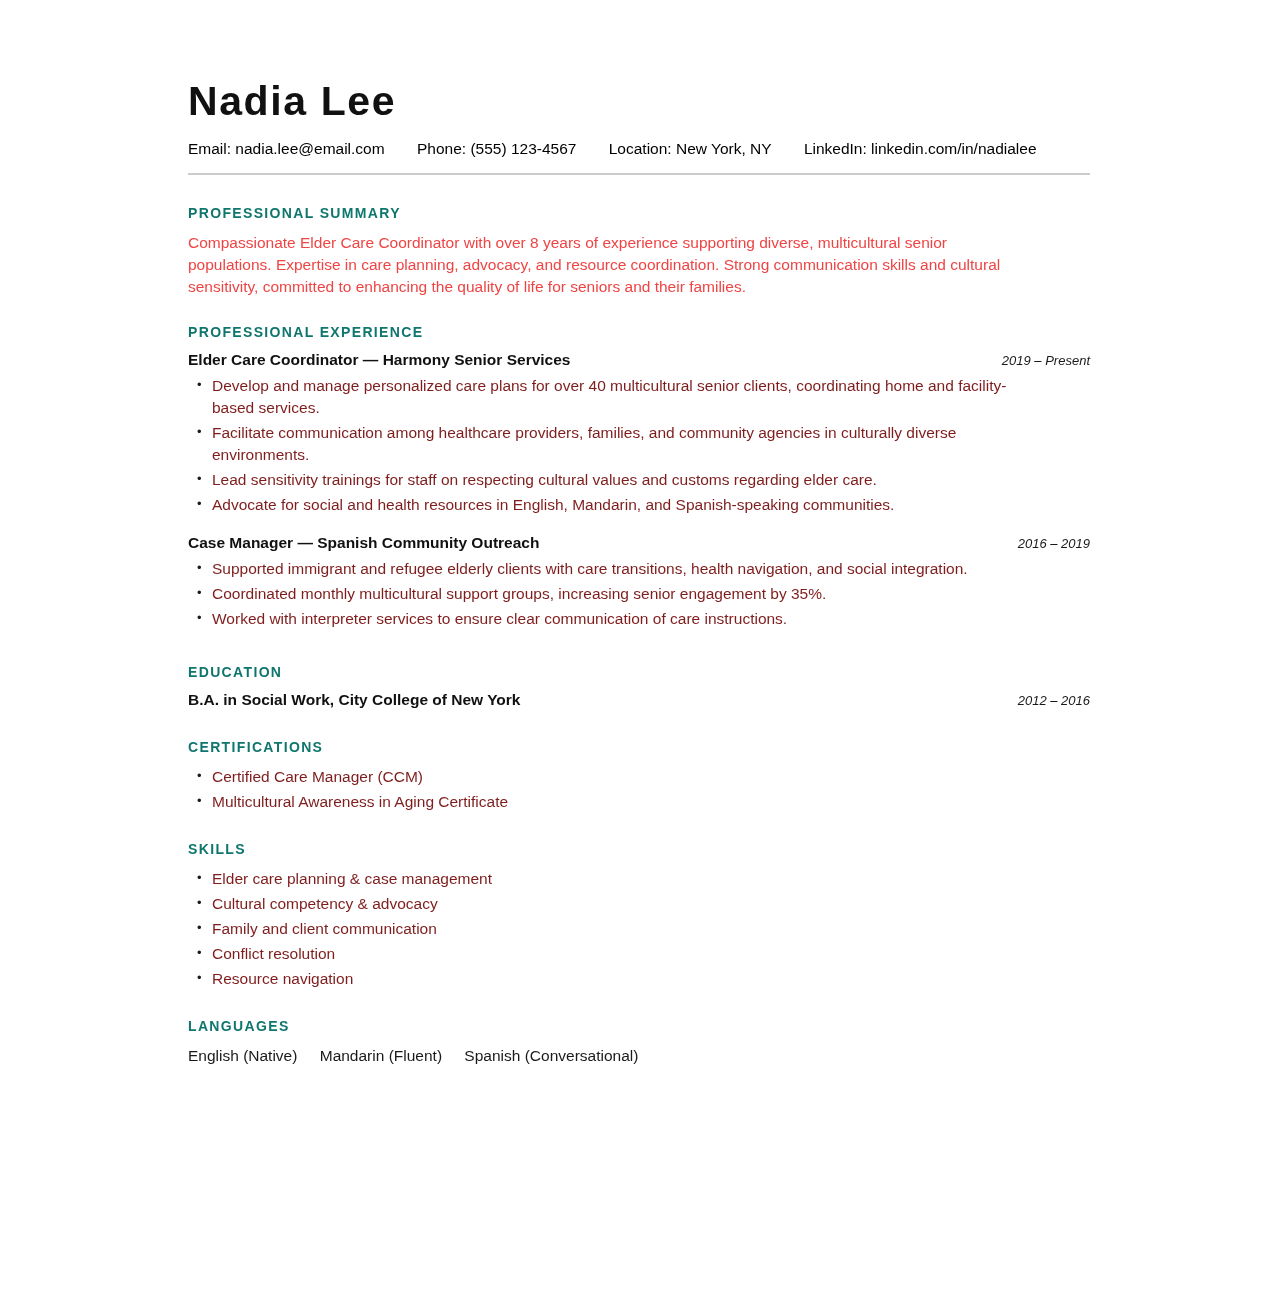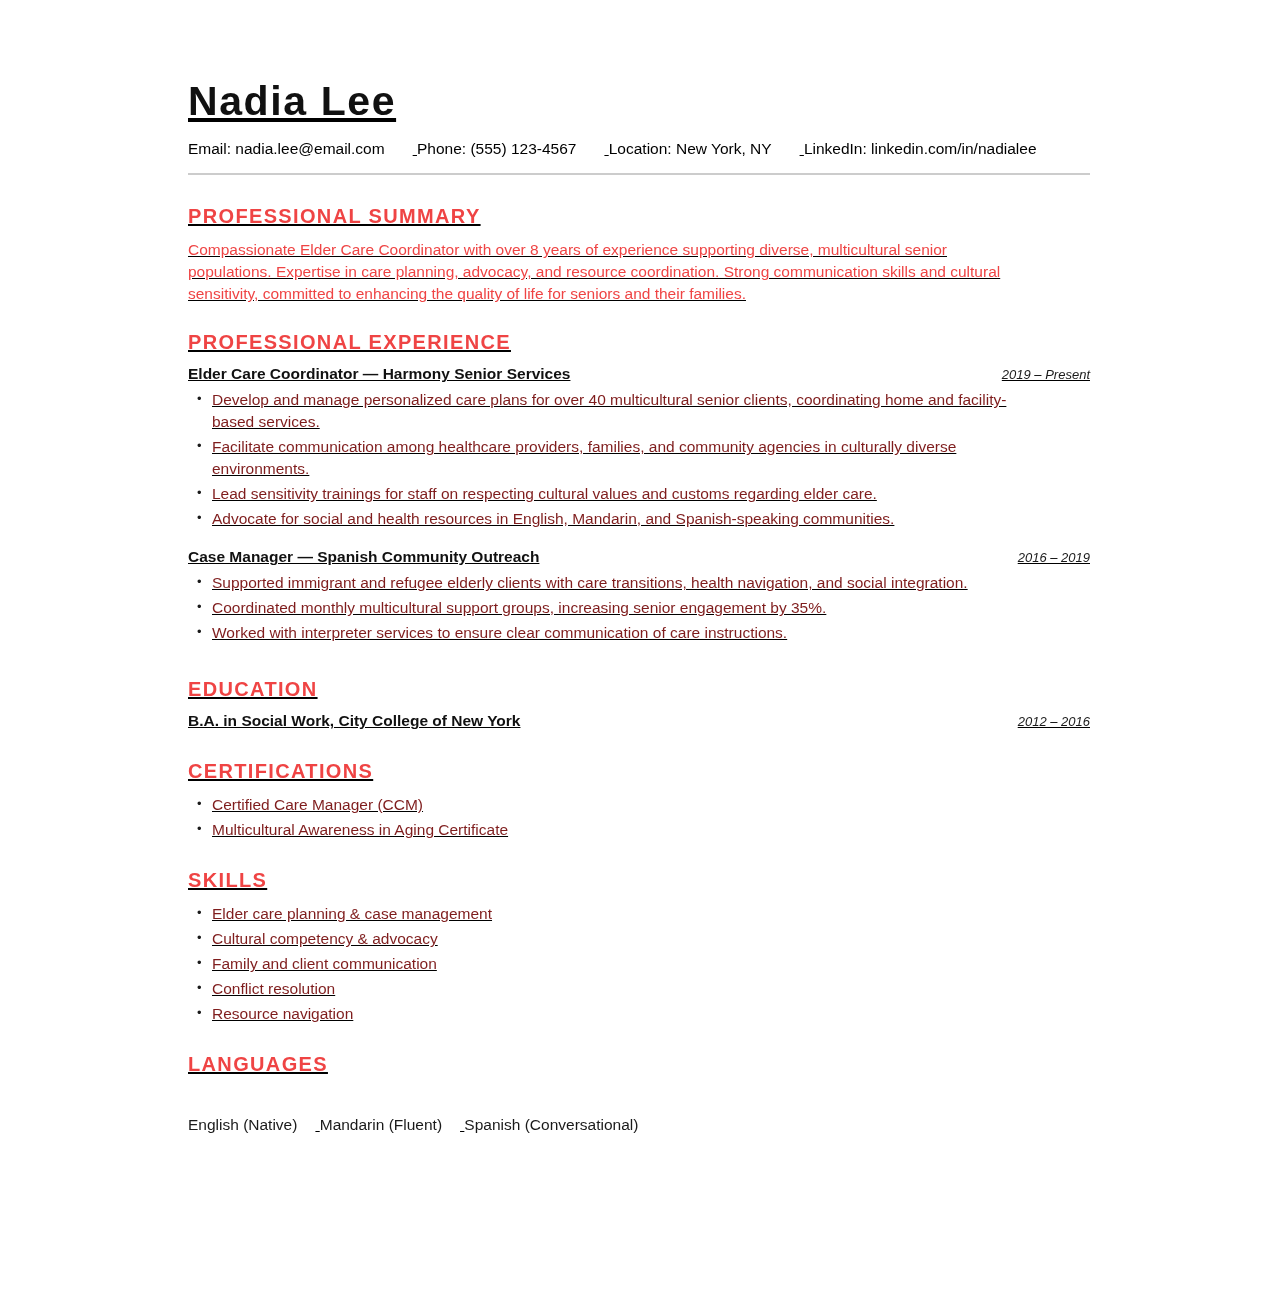--- a/index.html
+++ b/index.html
@@ -14,21 +14,20 @@
     color: #000000;
     -webkit-font-smoothing: antialiased;
   }
 
   .page {
     width: 1196px;
     min-height: 1300px;
     background: #ffffff;
     box-sizing: border-box;
     padding: 80px 188px 40px 188px;
-    text-decoration: underline;
   }
 
   
   .resume-name {
     font-size: 41px;
     font-weight: bold;
     letter-spacing: 1.6px;
     line-height: 1.05;
     margin: 0 0 16px 0;
     color: #111111;
@@ -51,26 +50,26 @@
     height: 2px;
     background: #cccccc;
     width: 902px;
     margin: 0 0 30px 0;
     border: 0;
   }
 
   
   .section { margin: 0 0 26px 0; }
   .section-title {
-    font-size: 20px;
+    font-size: 14px;
     font-weight: bold;
     letter-spacing: 1.35px;
     text-transform: uppercase;
     margin: 0 0 11px 0;
-    color: #ef4444;
+    color: #0f766e;
   }
 
   .summary-text {
     font-size: 15.5px;
     line-height: 1.42;
     margin: 0;
     max-width: 890px;
     color: #ef4444;
   }
 
@@ -133,21 +132,21 @@
   .languages-line {
     font-size: 15.5px;
     line-height: 1.4;
     color: #1a1a1a;
     margin: 0;
   }
   .language-item {
     display: inline-block;
     margin-right: 18px;
   }
-  .language-item:last-child { margin-right: 0; margin-top: 27px; }
+  .language-item:last-child { margin-right: 0; }
 </style>
 </head>
 <body>
 
 <div class="page">
 
   <header>
     <h1 class="resume-name">Nadia Lee</h1>
 
     <div class="contact-line">

